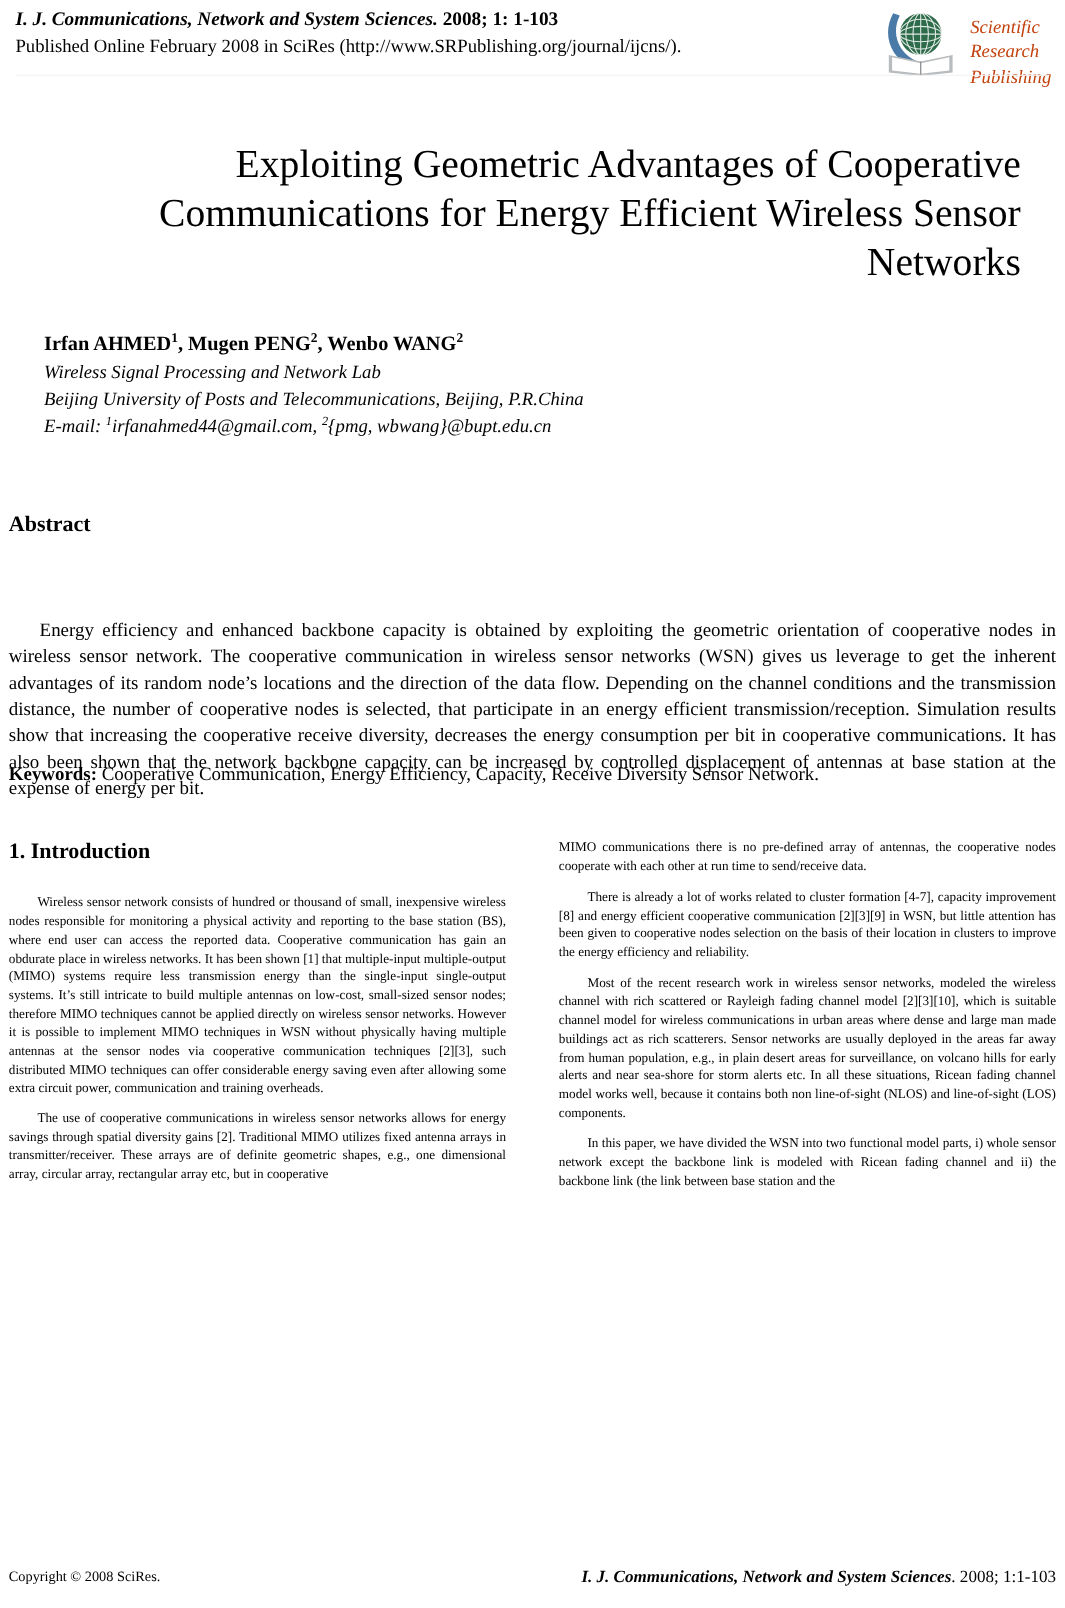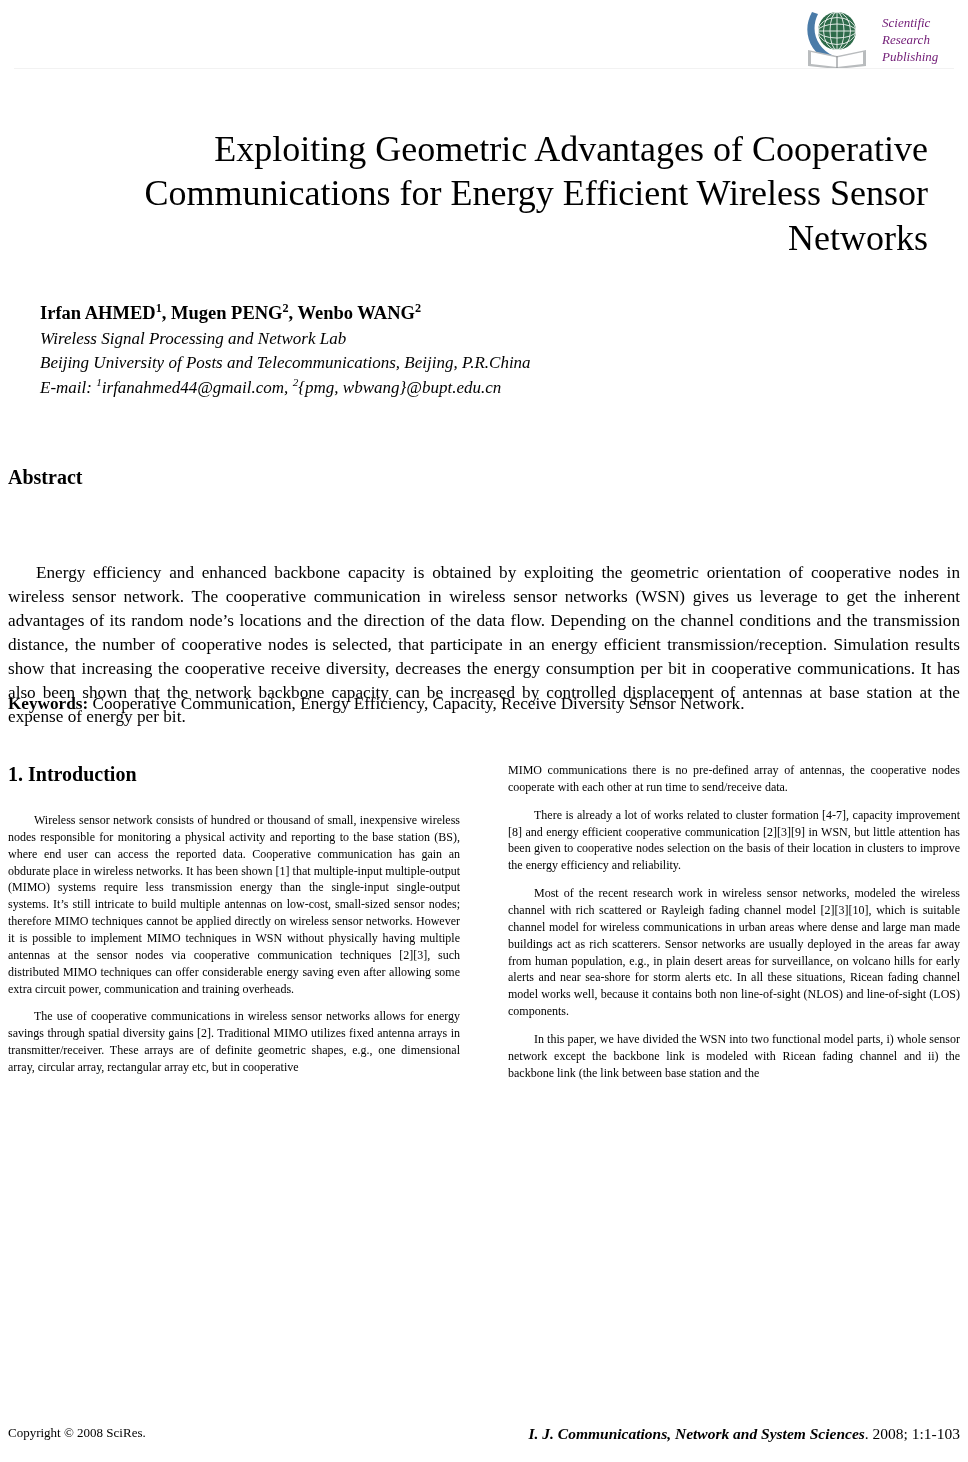--- a/index.html
+++ b/index.html
@@ -77,23 +77,23 @@
     top: 0;
     width: 72px;
     height: 64px;
   }
   .logo-words {
     position: absolute;
     left: 78px;
     top: 8px;
     font-family: "Liberation Serif", "DejaVu Serif", serif;
     font-style: italic;
-    font-size: 13px;
+    font-size: 17px;
     line-height: 1.32;
-    color: #701a75;
+    color: #c2410c;
     white-space: nowrap;
   }
 
   
   .title {
     position: absolute;
     left: 40px;
     top: 127px;
     width: 888px;
     text-align: right;
@@ -218,20 +218,24 @@
     white-space: nowrap;
   }
   .footer-right .ital { font-style: italic; font-weight: bold; text-align: right; }
 </style>
 </head>
 <body>
 
 <div class="page">
 
   <div class="header">
+    <div class="header-text">
+      <div class="journal-line"><span class="ital">I. J. Communications, Network and System Sciences.</span><span> 2008; 1: 1-103</span></div>
+      <div class="published-line">Published Online February 2008 in SciRes (http://www.SRPublishing.org/journal/ijcns/).</div>
+    </div>
 
     <div class="logo">
       <div class="logo-mark">
         <svg width="72" height="64" viewBox="0 0 72 64" xmlns="http://www.w3.org/2000/svg">
 
           <path d="M8 6 C -2 24, 4 46, 26 56 C 40 62, 56 56, 62 44 C 56 52, 42 56, 30 50 C 12 42, 6 24, 14 8 Z" fill="#4a7ba8"></path>
 
           <circle cx="33" cy="25" r="19" fill="#2e6b4a"></circle>
 
           <g stroke="#ffffff" stroke-width="1" fill="none" opacity="0.85">

